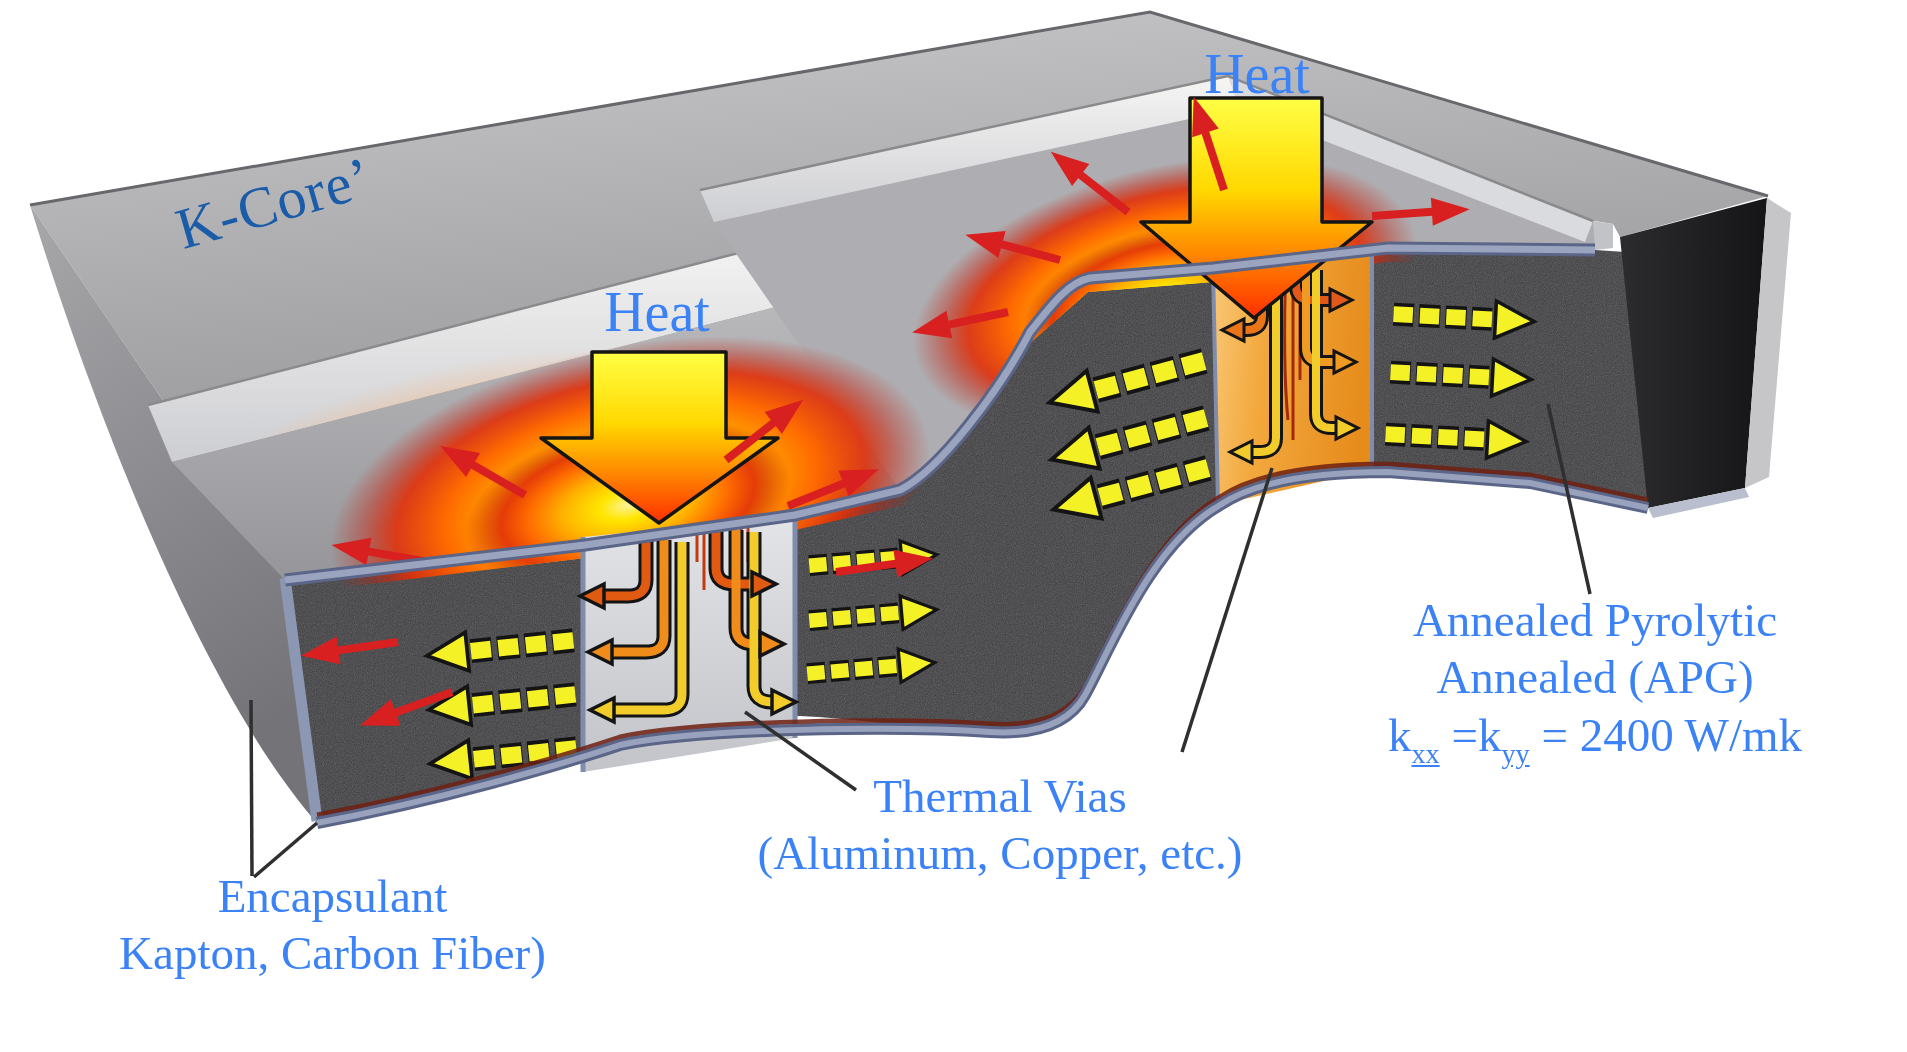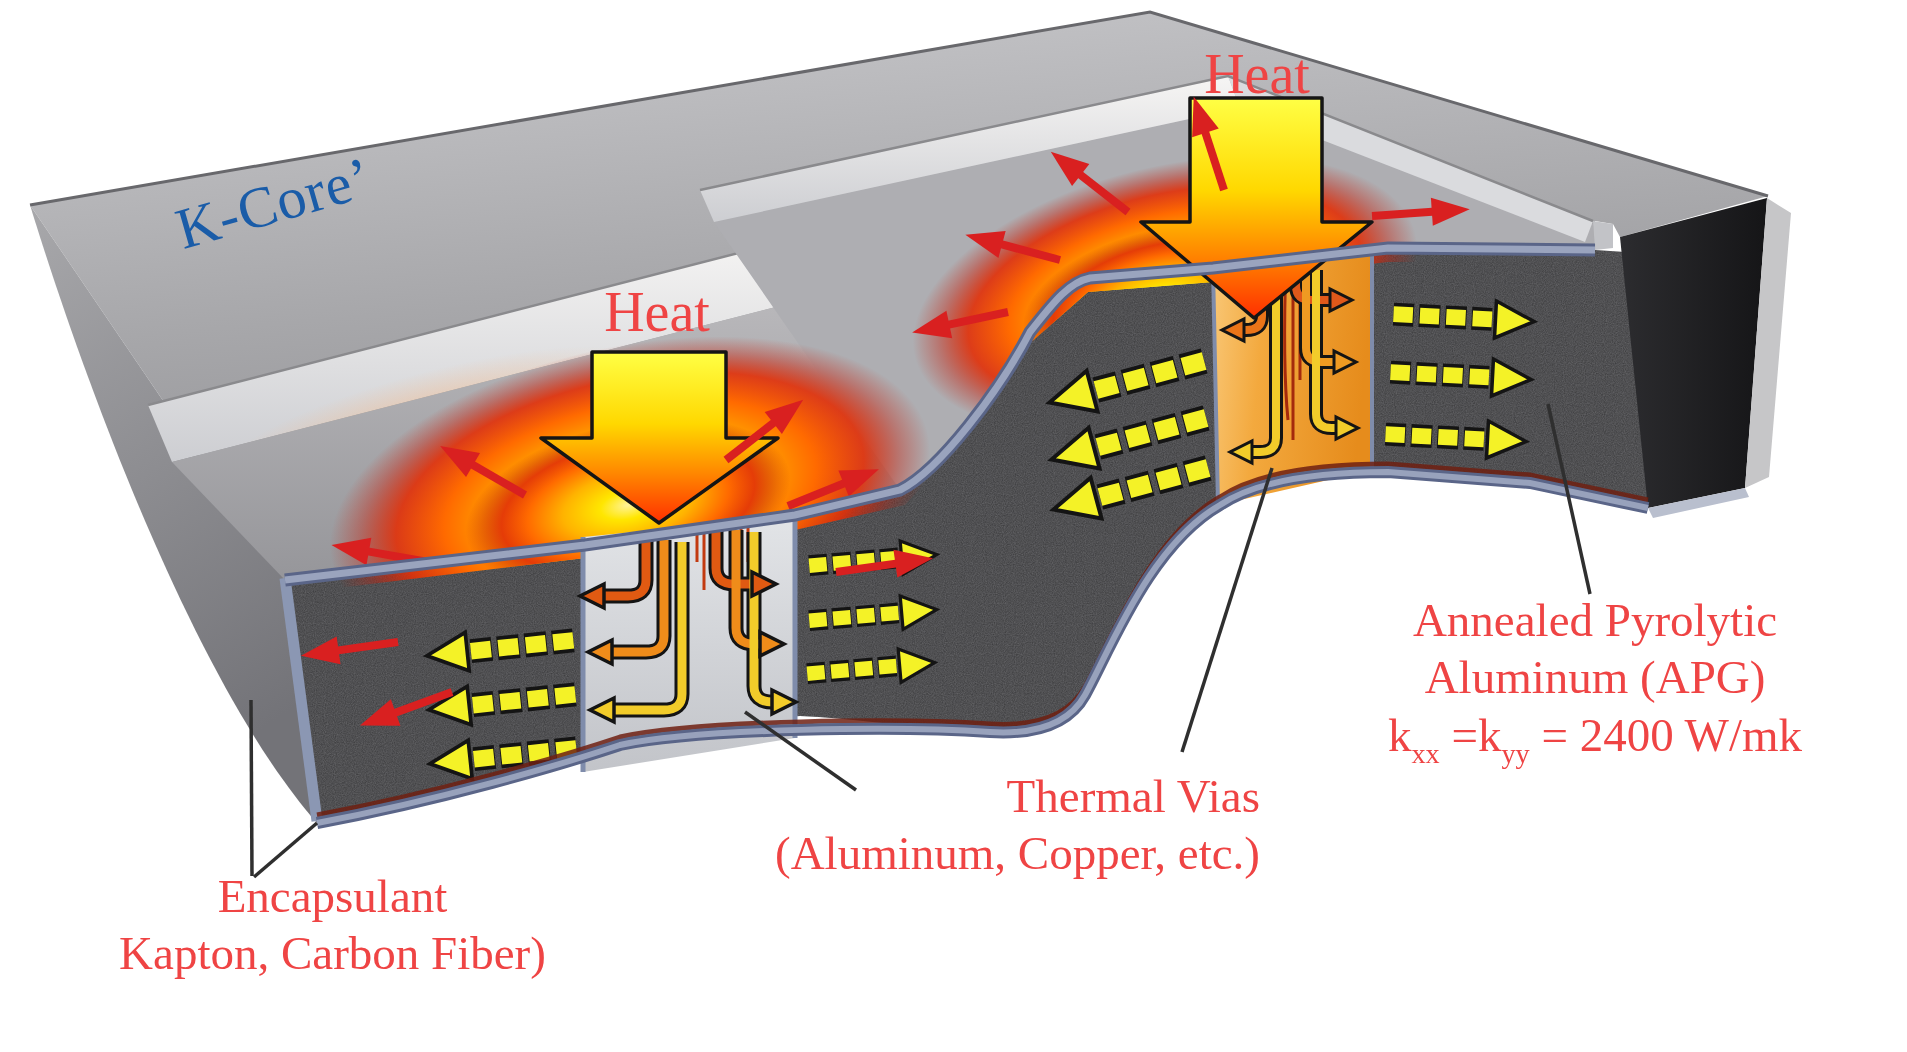--- a/index.html
+++ b/index.html
@@ -1,24 +1,24 @@
 <!DOCTYPE html>
 <html><head>
 <meta charset="utf-8">
 <style>
   html,body{margin:0;padding:0;background:#ffffff;}
   #stage{position:relative;width:1907px;height:1052px;background:#ffffff;overflow:hidden;
          font-family:"Liberation Serif", serif;}
   #scene{position:absolute;left:0;top:0;}
-  .label{position:absolute;color:#ef4444;text-align:center;line-height:1.22;}
+  .label{position:absolute;color:#3b82f6;text-align:center;line-height:1.22;}
   .kcore{color:#1a5ca8;font-size:58px;transform:rotate(-16deg);transform-origin:left center;
          letter-spacing:1px;white-space:nowrap;}
   .heat{font-size:56px;font-weight:400;width:200px;}
   .callout{font-size:47px;}
-  .sub{font-size:0.60em;vertical-align:-0.42em;}
+  .sub{font-size:0.60em;vertical-align:-0.42em;text-decoration:underline;}
   .eqgap{display:inline-block;width:0.25em;}
 </style>
 </head>
 <body>
 
 <div id="stage">
 
 <svg id="scene" width="1907" height="1052" viewBox="0 0 1907 1052">
   <defs>
     <linearGradient id="topGrad" x1="0" y1="0" x2="0.25" y2="1">
@@ -277,28 +277,28 @@
     <path d="M1548,404 L1590,594"></path>
   </g>
 </svg>
 
 <div class="label kcore" style="left:178px;top:196px;">K-Core’</div>
 
 <div class="label heat" style="left:557px;top:278px;">Heat</div>
 
 <div class="label heat" style="left:1157px;top:40px;">Heat</div>
 
-<div class="label callout" style="left:740px;top:768px;width:520px;text-align:right;">
+<div class="label callout" style="left:740px;top:768px;width:520px;">
   <div>Thermal Vias</div>
   <div>(Aluminum, Copper, etc.)</div>
 </div>
 
 <div class="label callout" style="left:1360px;top:592px;width:470px;text-align:center;">
   <div>Annealed Pyrolytic</div>
-  <div>Aluminum (APG)</div>
+  <div>Annealed (APG)</div>
   <div><span>k</span><span class="sub">xx</span><span class="eqgap"></span><span>=</span><span>k</span><span class="sub">yy</span><span class="eqgap"></span><span>= 2400 W/mk</span></div>
 </div>
 
 <div class="label callout" style="left:10px;top:868px;width:645px;">
   <div>Encapsulant</div>
   <div>Kapton, Carbon Fiber)</div>
 </div>
 
 </div>
 

